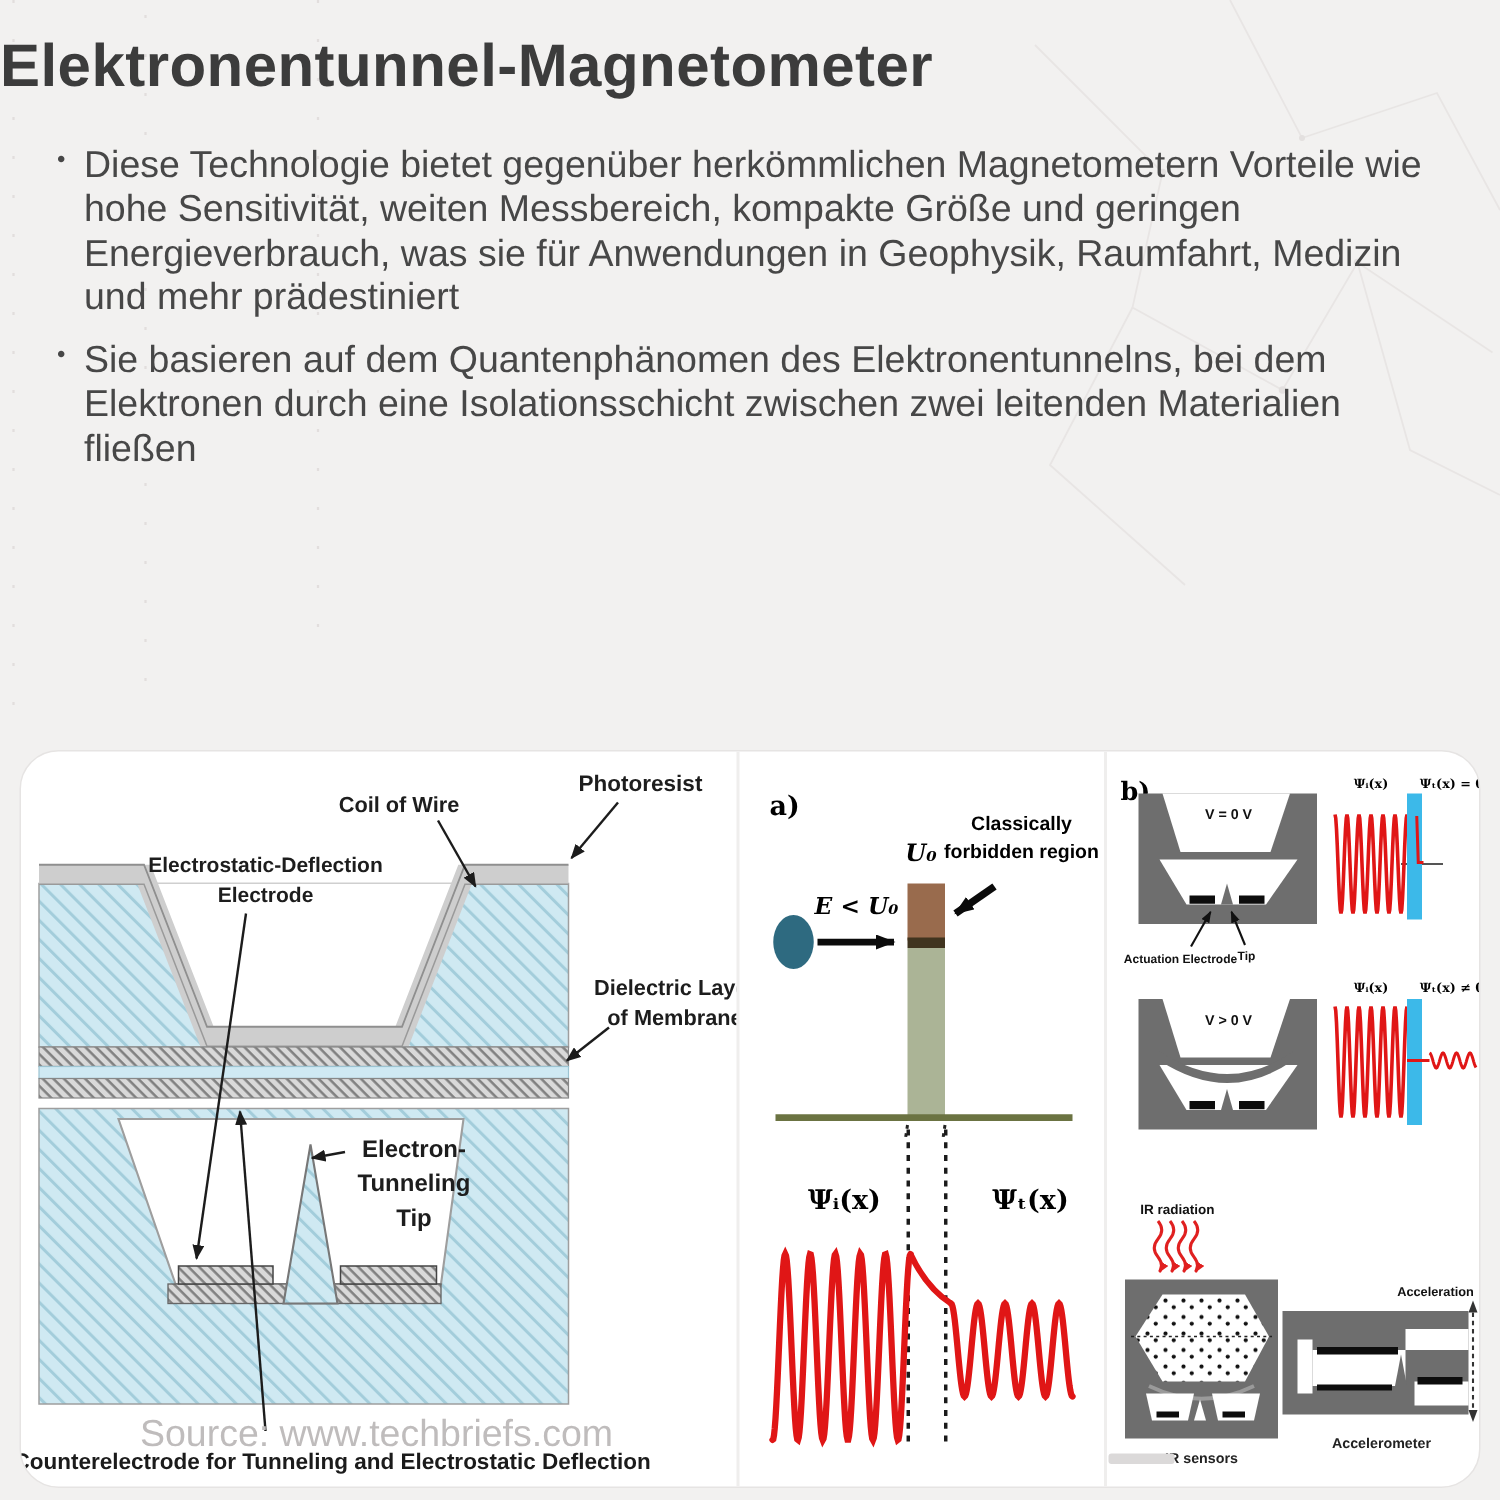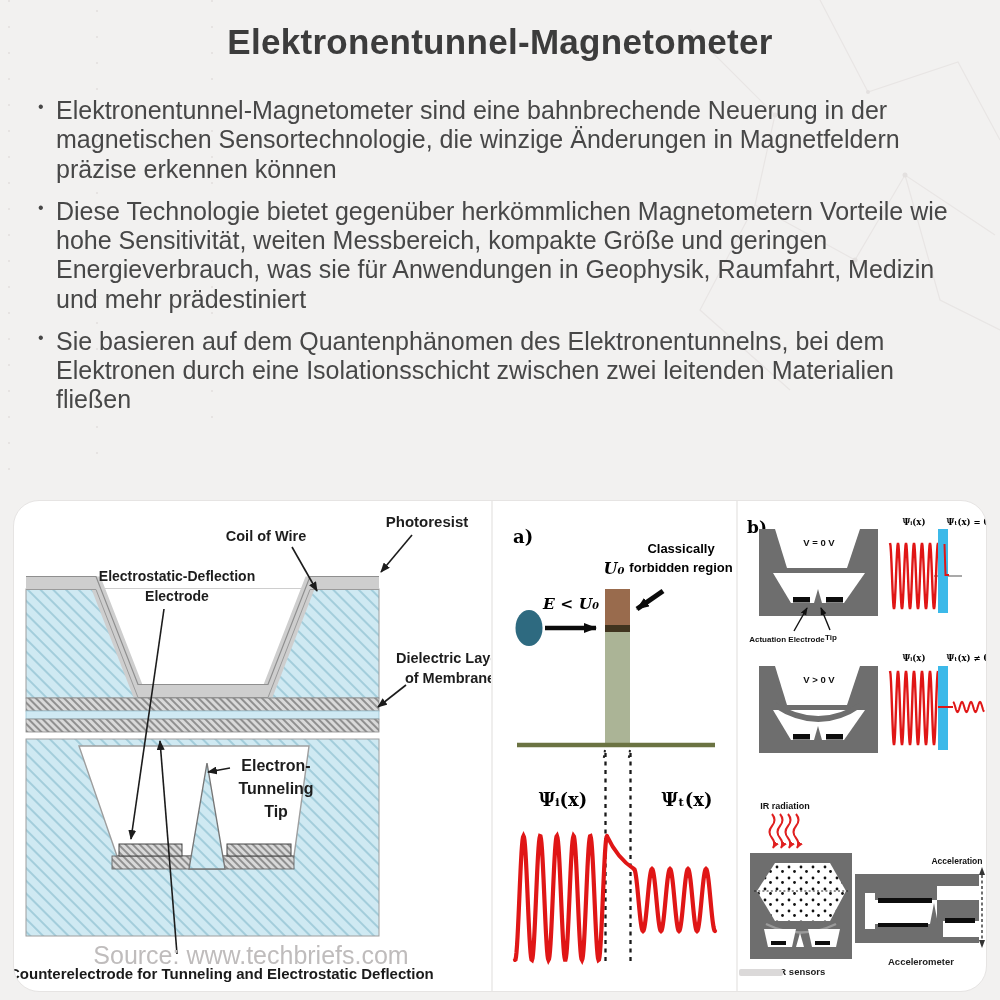--- a/index.html
+++ b/index.html
@@ -3,22 +3,22 @@
 <meta charset="utf-8">
 <style>
   html,body{margin:0;padding:0;}
   body{
     width:1000px;height:1000px;position:relative;overflow:hidden;
     background:#f2f1f0;
     font-family:"Liberation Sans",sans-serif;
   }
   .bg-texture{position:absolute;left:0;top:0;pointer-events:none;}
   .page-title{
-    position:absolute;top:22px;left:0;width:1000px;text-align:center;
-    font-size:35px;font-weight:600;color:#3c3c3c;letter-spacing:.3px;
+    position:absolute;top:22px;left:0;width:1000px;text-align:left;
+    font-size:40px;font-weight:600;color:#3c3c3c;letter-spacing:.3px;
   }
   .bullets{
     position:absolute;left:38px;top:96px;width:906px;
     list-style:none;margin:0;padding:0 0 0 18px;
     font-size:25px;line-height:1.17;color:#474747;
   }
   .bullets li{position:relative;margin-bottom:13px;}
   .bullets li::before{
     content:"•";position:absolute;left:-18px;top:2px;font-size:16px;color:#474747;
   }
@@ -50,21 +50,20 @@
   <g stroke="#e2dedd" stroke-width="1.5" stroke-dasharray="2 24">
     <line x1="9" y1="0" x2="9" y2="470"></line>
     <line x1="97" y1="10" x2="97" y2="470"></line>
     <line x1="212" y1="0" x2="212" y2="430"></line>
   </g>
 </svg>
 
 <div class="page-title">Elektronentunnel-Magnetometer</div>
 
 <ul class="bullets">
-  <li>Elektronentunnel-Magnetometer sind eine bahnbrechende Neuerung in der magnetischen Sensortechnologie, die winzige Änderungen in Magnetfeldern präzise erkennen können</li>
   <li>Diese Technologie bietet gegenüber herkömmlichen Magnetometern Vorteile wie hohe Sensitivität, weiten Messbereich, kompakte Größe und geringen Energieverbrauch, was sie für Anwendungen in Geophysik, Raumfahrt, Medizin und mehr prädestiniert</li>
   <li>Sie basieren auf dem Quantenphänomen des Elektronentunnelns, bei dem Elektronen durch eine Isolationsschicht zwischen zwei leitenden Materialien fließen</li>
 </ul>
 
 <div class="figure-card">
 
   <svg class="panel" style="left:0;width:477px;" width="477" height="492" viewBox="0 0 477 492">
     <defs>
       <pattern id="hatchB" width="9" height="9" patternUnits="userSpaceOnUse" patternTransform="rotate(-45)">
         <rect width="9" height="9" fill="#cfe9f2"></rect>

